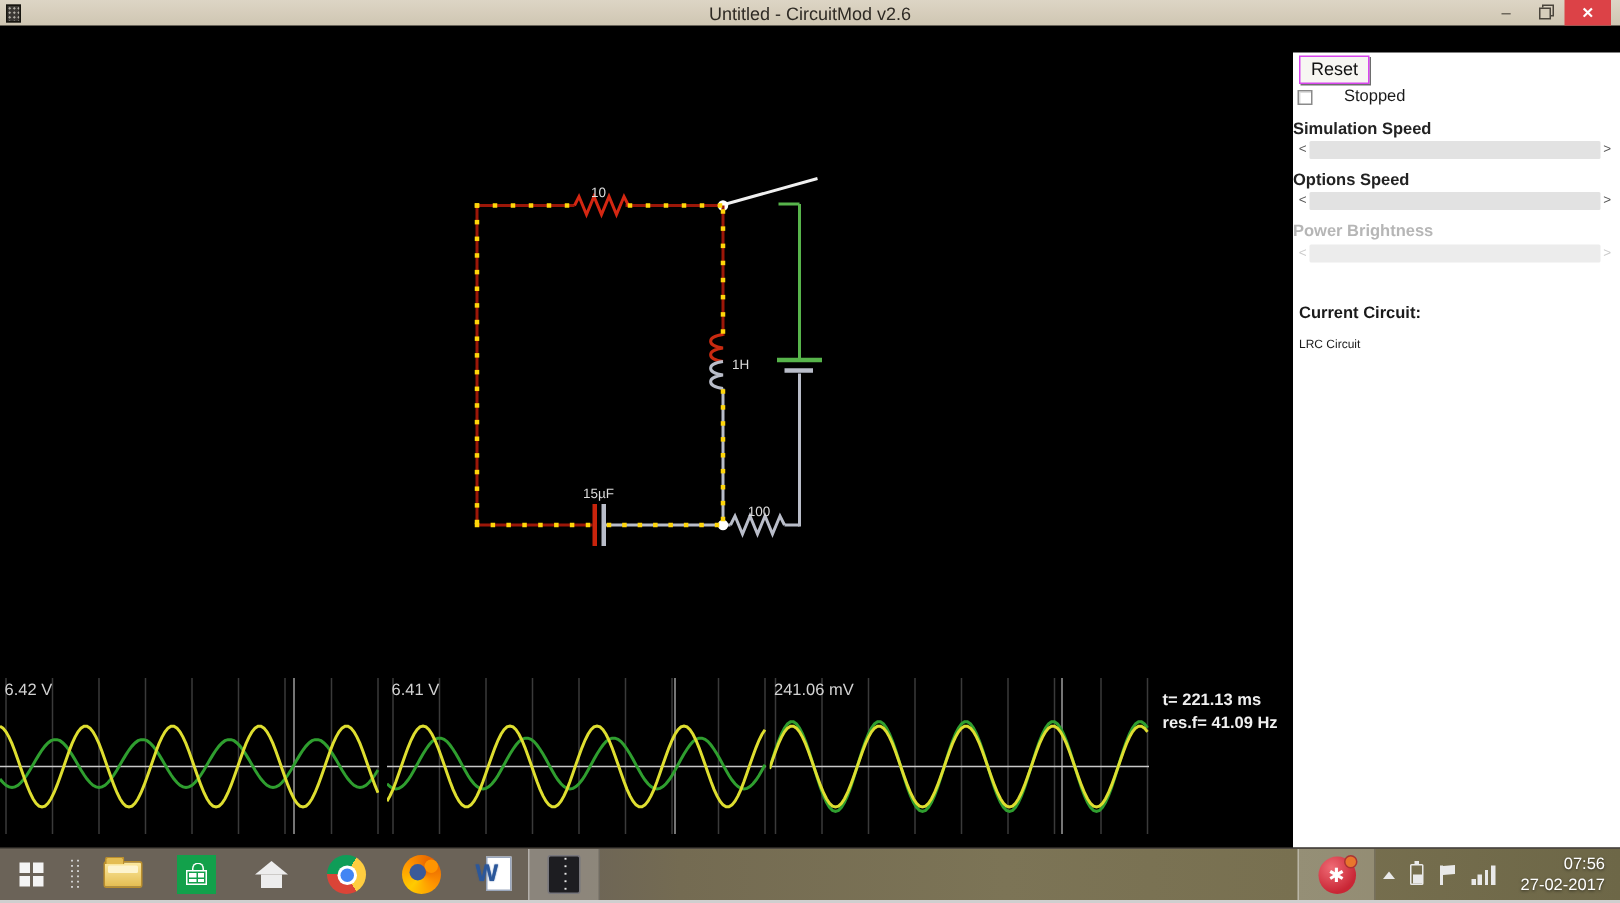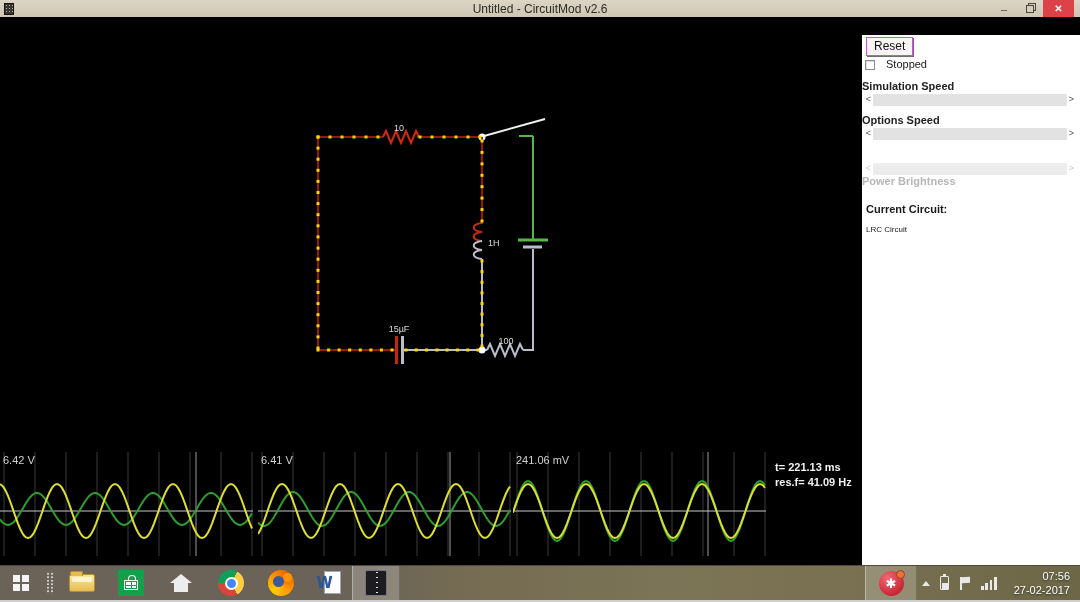--- a/index.html
+++ b/index.html
@@ -32,24 +32,24 @@
   .scope-area { position:absolute; left:0; top:417px; width:766px; height:104px; }
   .scope-pane { position:absolute; top:0; height:104px; overflow:hidden; }
   .scope-label { position:absolute; top:2px; left:3px; font-size:11px; color:#d2d2d2; z-index:2; }
   .scope-readouts { position:absolute; left:775px; top:425px; font-size:11px; color:#f0f0f0; line-height:15px; font-weight:bold; }
 
   
   .sidepanel { position:absolute; top:35px; left:862px; width:218px; height:530px; background:#fff;
     font-size:11px; color:#1a1a1a; }
   .reset-btn { position:absolute; left:4px; top:2px; background:#f7f6f2; border:1px solid #d946ef;
     box-shadow:1px 1px 0 #6e6e6e; padding:1px 7px 2px; font-size:12px; color:#111; }
-  .stopped-row { position:absolute; left:3px; top:23px; display:flex; align-items:flex-end; gap:11px; }
+  .stopped-row { position:absolute; left:3px; top:23px; display:flex; align-items:flex-end; gap:21px; }
   .checkbox { width:10px; height:10px; background:#fff; border:1px solid #8a8a8a; box-shadow:inset 1px 1px 0 #ddd; }
   .slider-label { position:absolute; left:0; width:100%; text-align:left; font-weight:bold; color:#222; }
-  .slider-label.disabled { color:#b6b6b6;margin-top:27px; }
+  .slider-label.disabled { color:#b6b6b6; }
   .slider { position:absolute; left:2px; width:212px; height:13px; display:flex; align-items:center; }
   .slider .arrow { width:9px; font-size:9px; color:#555; text-align:center; line-height:13px; }
   .slider .track { flex:1; height:12px; background:#e2e2e2; border-radius:1px; }
   .slider.disabled .arrow { color:#cacaca; }
   .slider.disabled .track { background:#ececec; }
   .current-circuit-label { position:absolute; left:4px; top:168px; font-weight:bold; }
   .current-circuit-name { position:absolute; left:4px; top:190px; font-size:8px; }
 
   
   .taskbar { position:absolute; top:565px; left:0; width:100%; height:37px;

